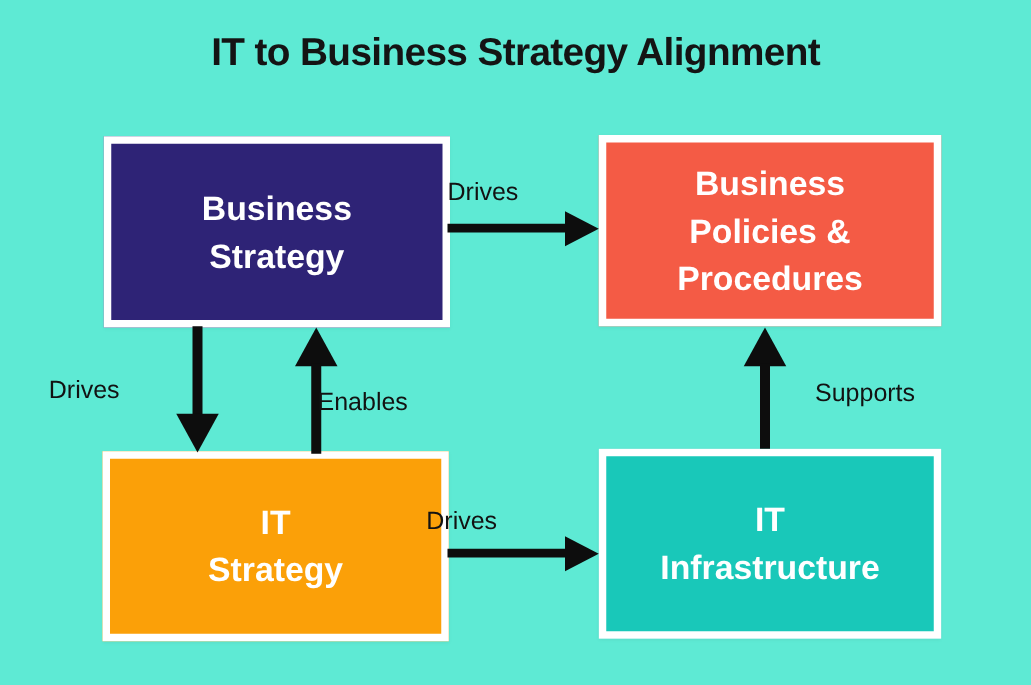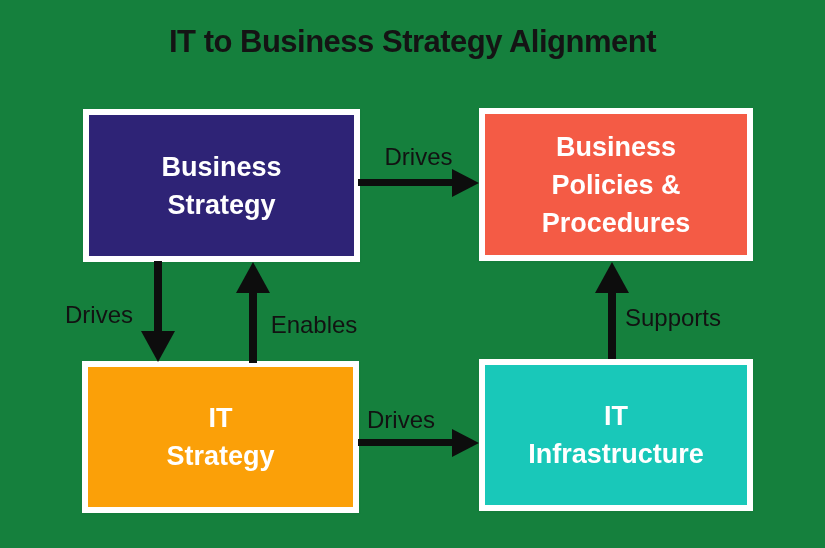--- a/index.html
+++ b/index.html
@@ -81,35 +81,35 @@
 
   
   .arrow-e { left: 595px; top: 262px; width: 34px; height: 97px; }
   .arrow-e .head  { left: 0; top: 0;
     border-left: 17px solid transparent; border-right: 17px solid transparent;
     border-bottom: 31px solid #0d0d0d; }
   .arrow-e .shaft { left: 13px; top: 29px; width: 8px; height: 68px; }
 
   .edge-label {
     position: absolute;
-    font-size: 24px;
+    font-size: 20px;
     color: #121212;
-    text-align: center;
+    text-align: left;
     width: 121px;
   }
   .edge-label-a { left: 358px; top: 143px; }
   .edge-label-b { left: 39px;  top: 301px; width: 120px; }
   .edge-label-c { left: 254px; top: 311px; width: 120px; }
   .edge-label-d { left: 341px; top: 406px; width: 120px; }
-  .edge-label-e { left: 613px; top: 304px; width: 120px; }
+  .edge-label-e { left: 652px; top: 304px; width: 120px; }
 </style>
 </head>
 <body>
 
-<div class="stage" style="background: #15803d;">
+<div class="stage" style="background: #5eead4;">
 
   <h1 class="title">IT to Business Strategy Alignment</h1>
 
   <div class="node node-business-strategy" style="background: rgb(46, 35, 118);">
     <span class="node-label">Business
 Strategy</span>
   </div>
 
   <div class="node node-business-policies" style="background: rgb(244, 91, 69);">
     <span class="node-label">Business

